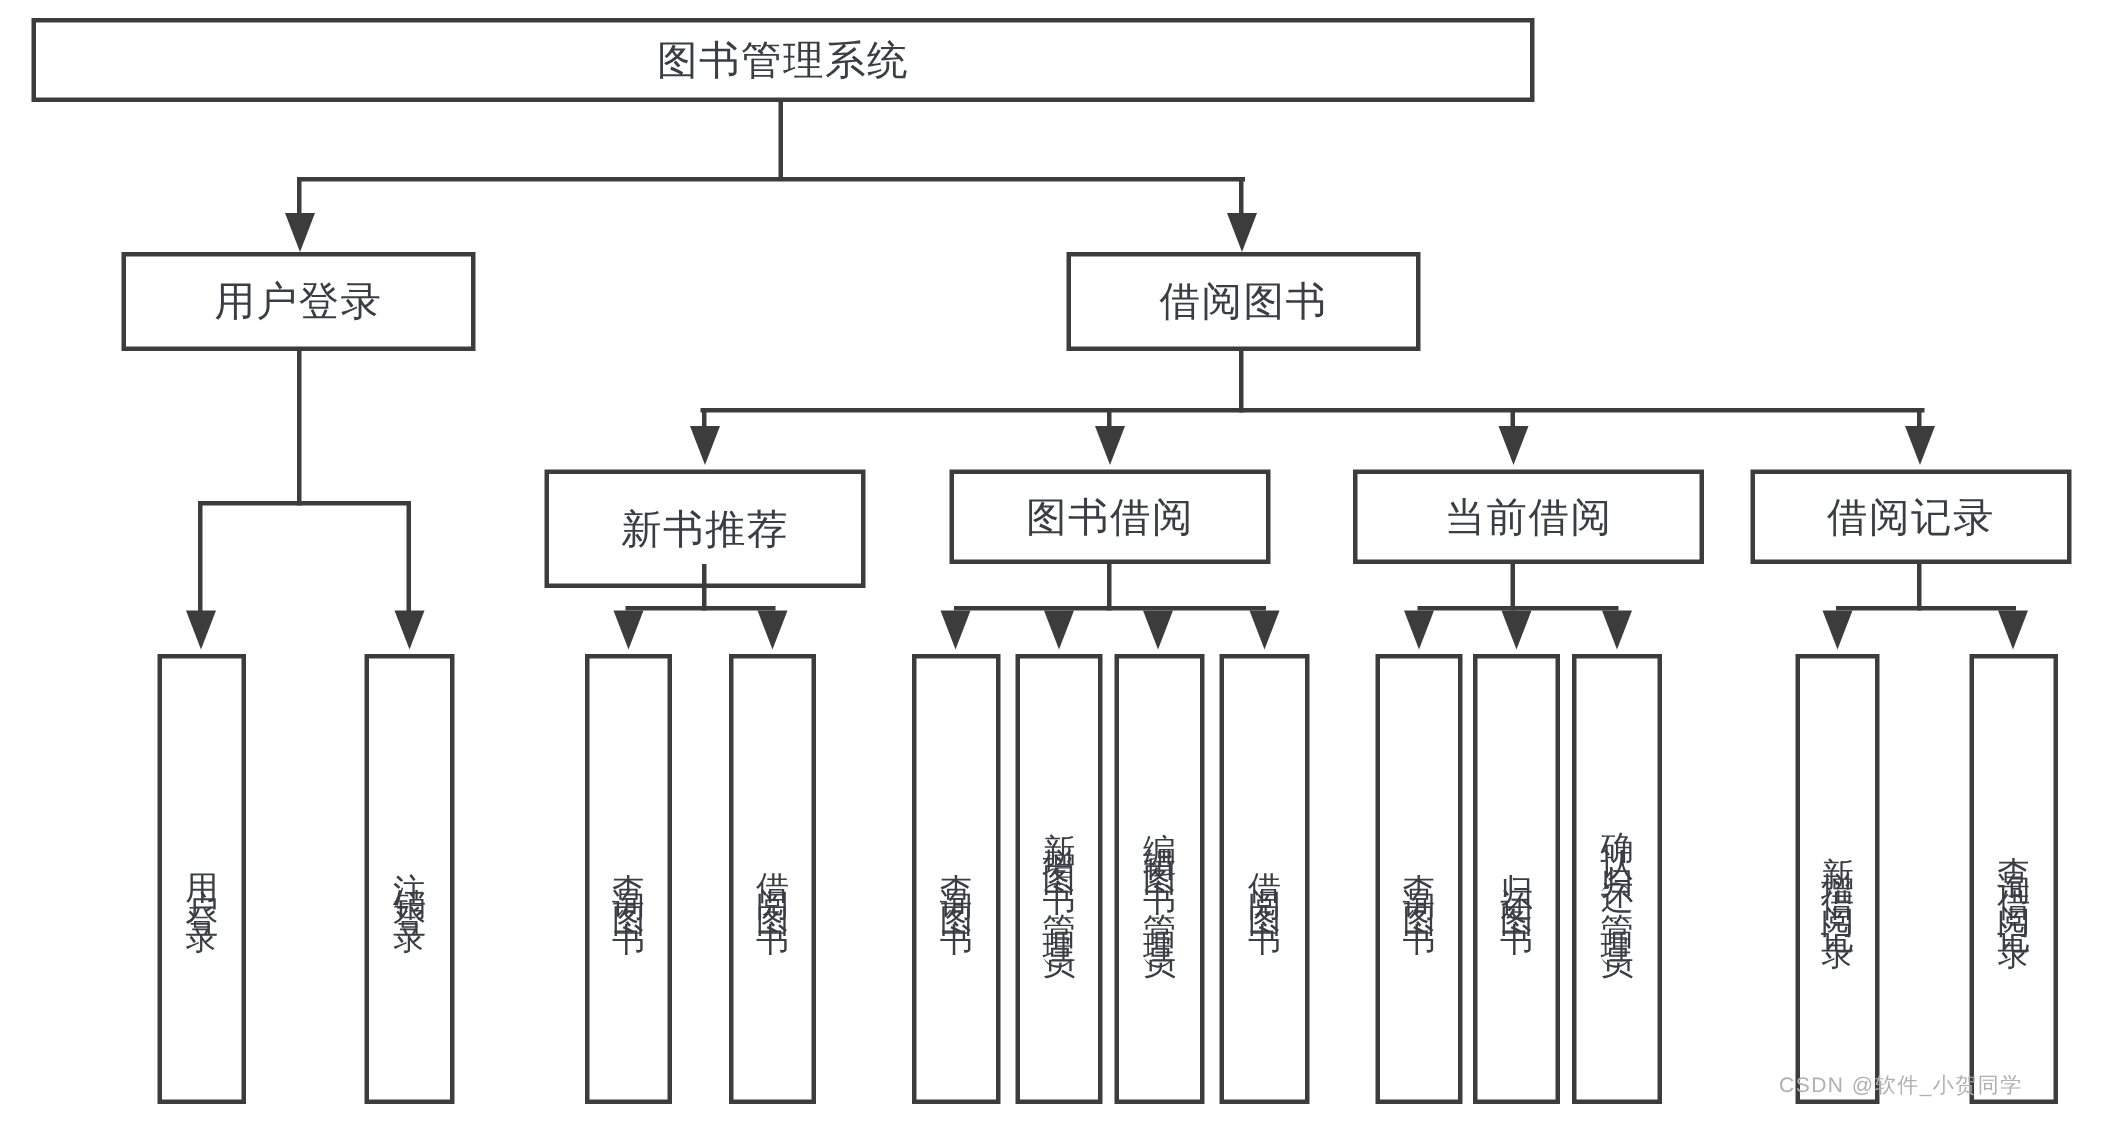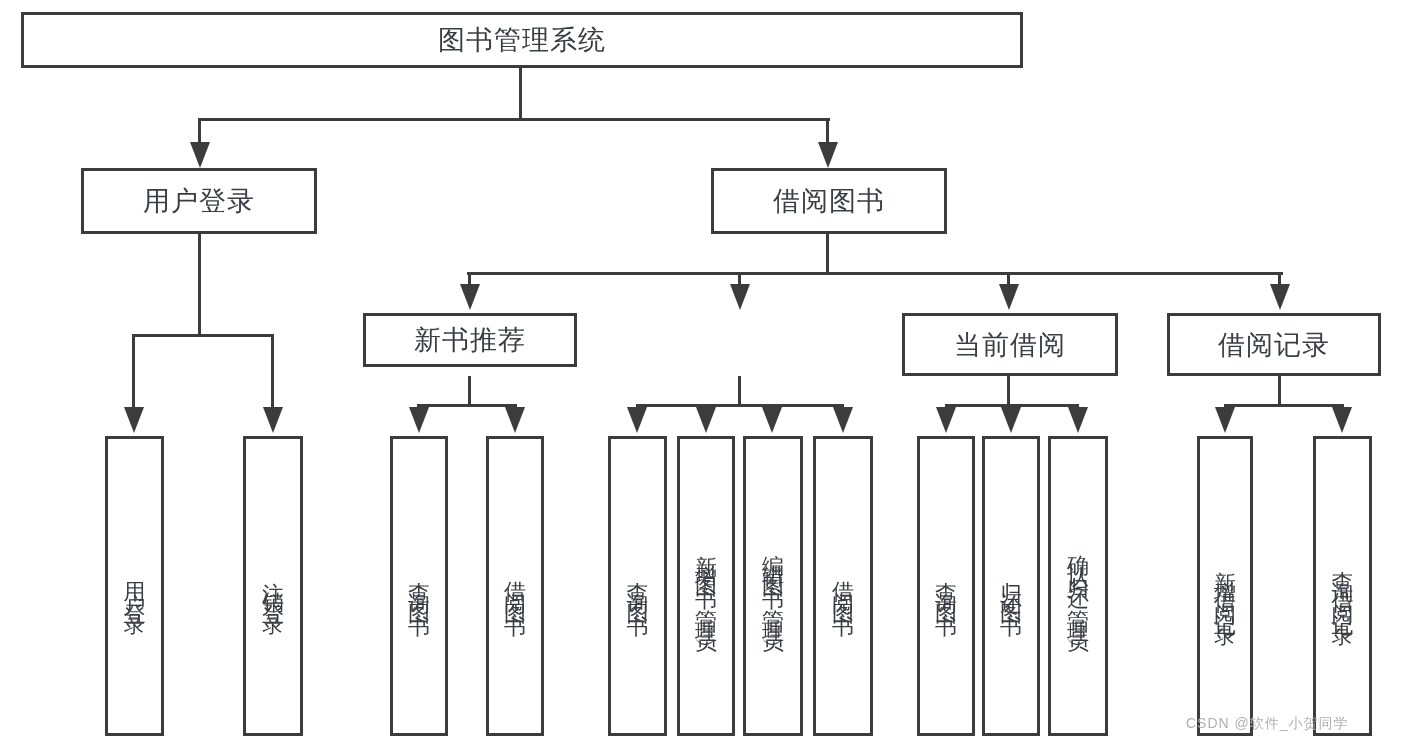--- a/index.html
+++ b/index.html
@@ -47,24 +47,27 @@
     <span>图书管理系统</span>
   </div>
 
   <div class="box" style="left:81px;top:168px;width:236px;height:66px">
     <span>用户登录</span>
   </div>
   <div class="box" style="left:711px;top:168px;width:236px;height:66px">
     <span>借阅图书</span>
   </div>
 
-  <div class="box" style="left:363px;top:313px;width:214px;height:54px">
+  <div class="box" style="left:363px;top:313px;width:214px;height:79px">
     <span>新书推荐</span>
   </div>
-  <div class="box" style="left:902px;top:313px;width:216px;height:63px">
+  <div class="box" style="left:633px;top:313px;width:214px;height:63px">
+    <span>图书借阅</span>
+  </div>
+  <div class="box" style="left:902px;top:313px;width:234px;height:63px">
     <span>当前借阅</span>
   </div>
   <div class="box" style="left:1167px;top:313px;width:214px;height:63px">
     <span>借阅记录</span>
   </div>
 
   <div class="vbox" style="left:105px;width:59px">
     <span class="vtext">用户登录</span>
   </div>
   <div class="vbox" style="left:243px;width:60px">

